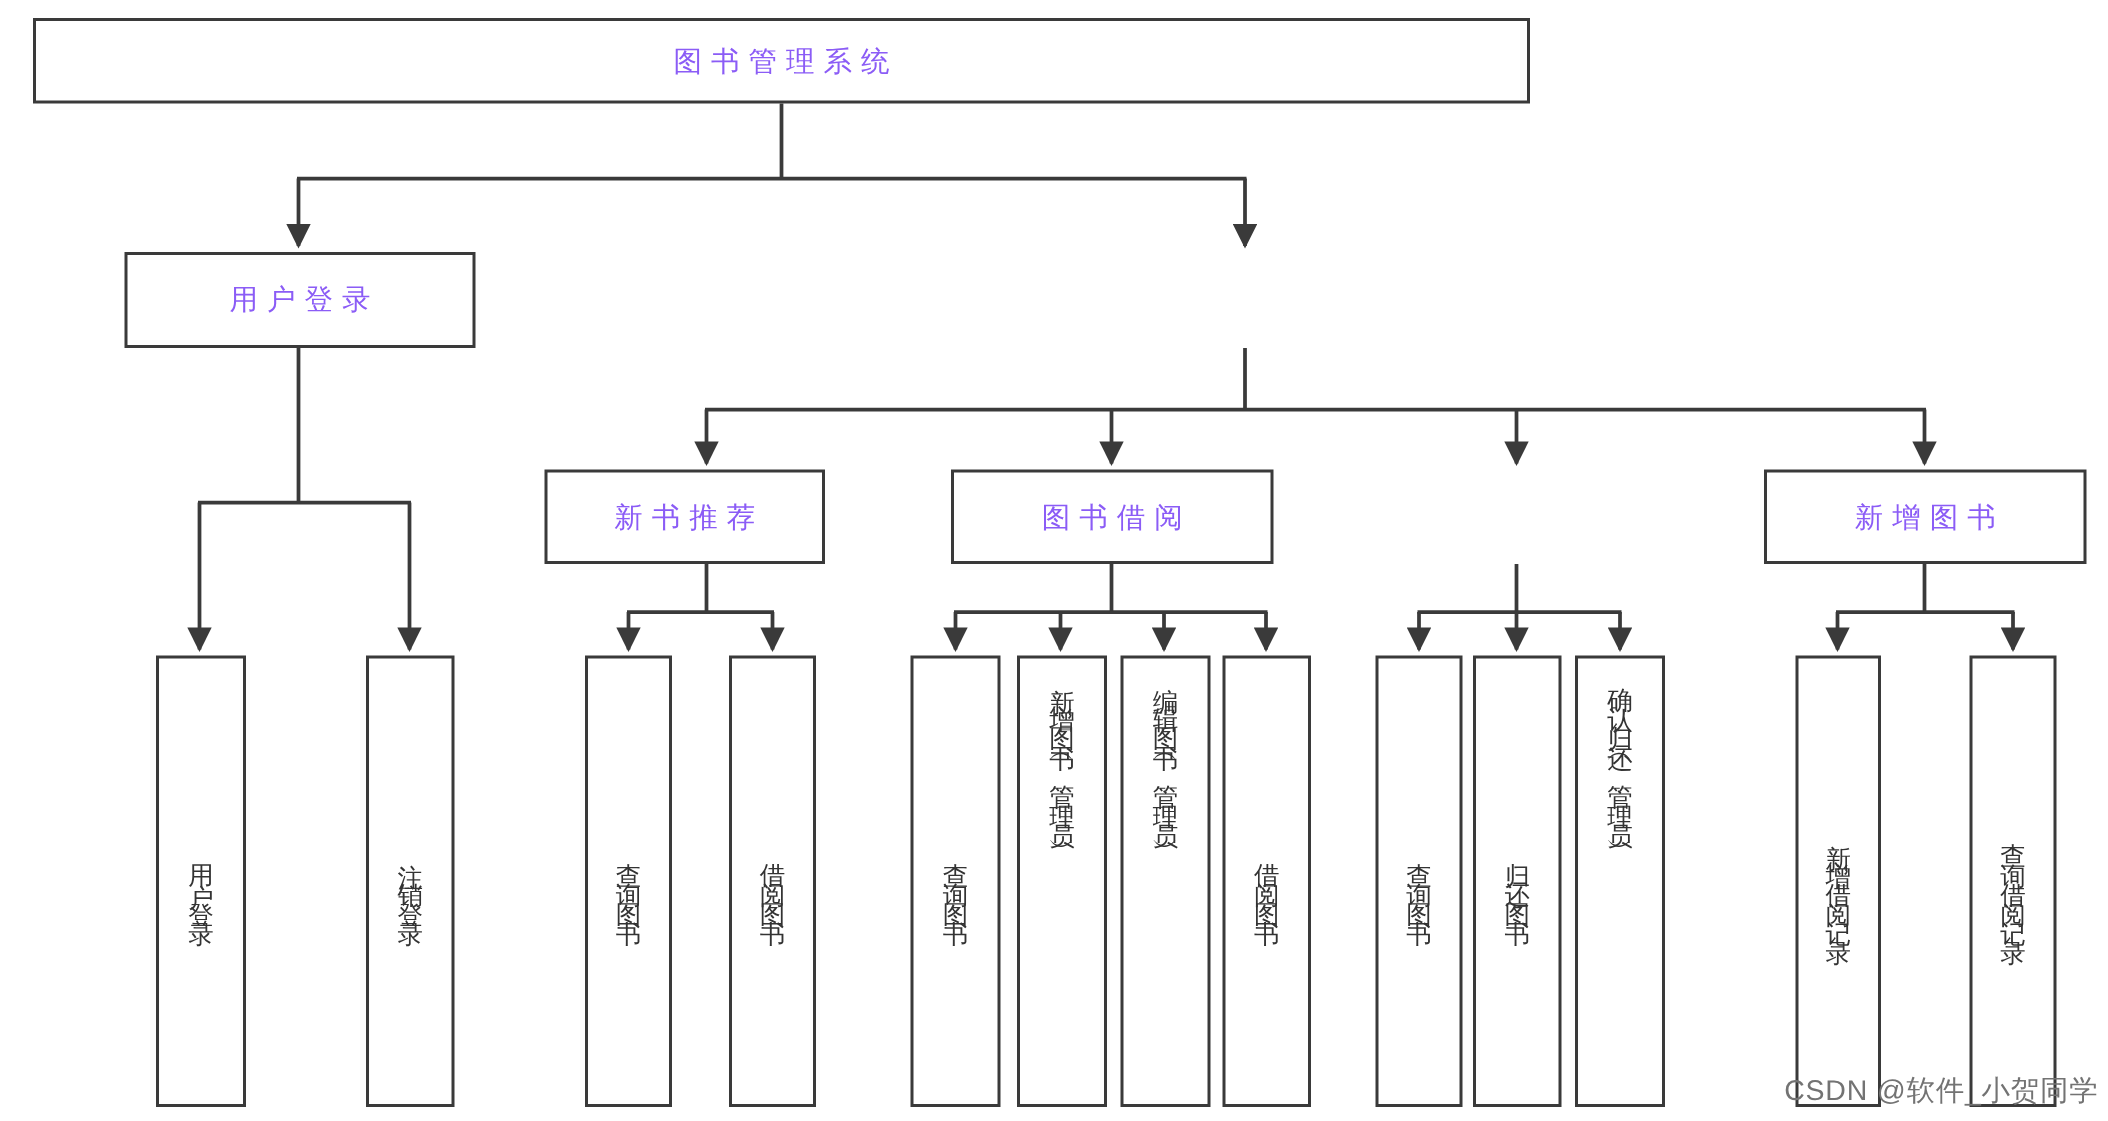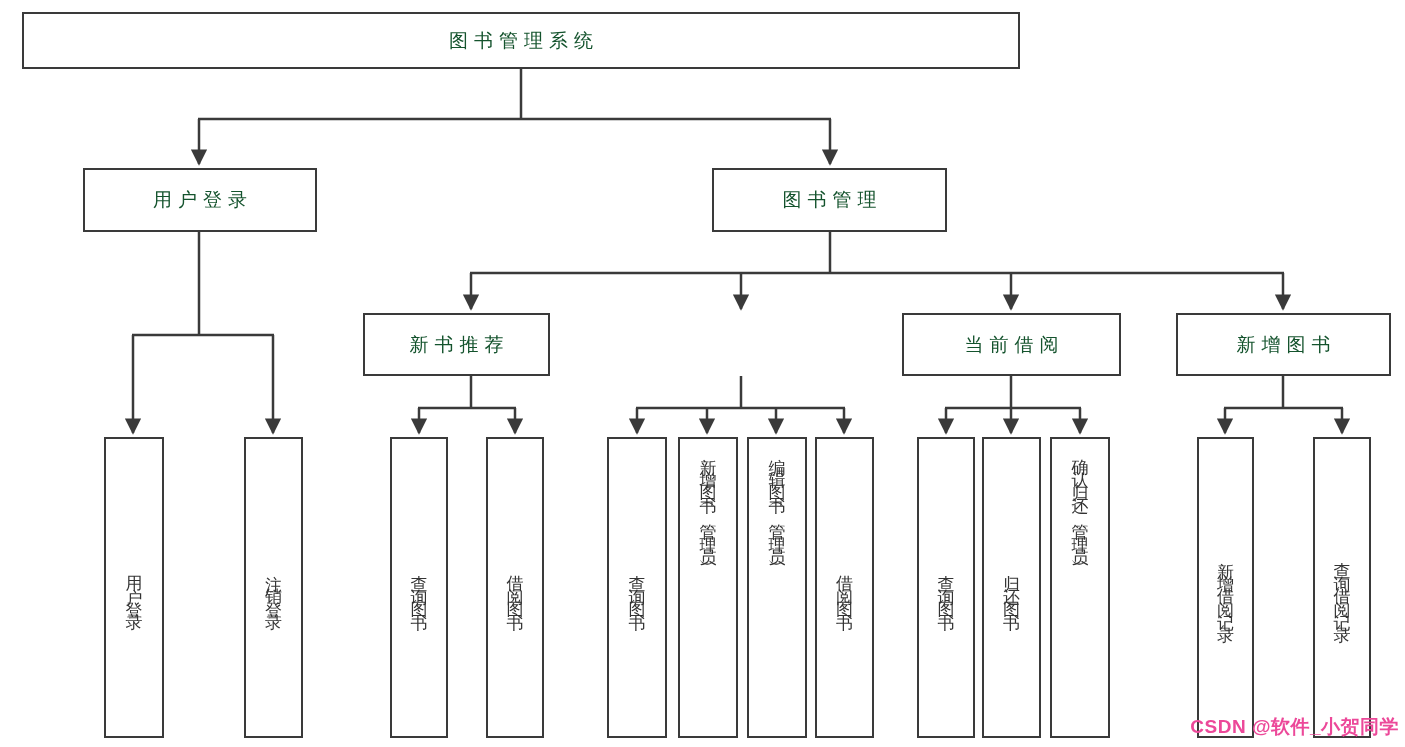--- a/index.html
+++ b/index.html
@@ -10,31 +10,31 @@
   }
   .wires{position:absolute;left:0;top:0;z-index:0;}
   .cline{stroke:#3a3a3a;stroke-width:2.5;fill:none;}
   .box{
     position:absolute;box-sizing:border-box;background:#ffffff;
     border:2.5px solid #3a3a3a;z-index:1;
     display:flex;align-items:center;justify-content:center;
   }
   .box.h span{
     font-size:19px;letter-spacing:6px;text-indent:6px;
-    white-space:nowrap;color:#14532d;
+    white-space:nowrap;color:#8b5cf6;
   }
   .box.v span{
     writing-mode:vertical-rl;font-size:17px;letter-spacing:13px;
     color:#333333;line-height:1;
   }
   .box.vtop{align-items:flex-start;}
   .box.vtop span{padding-top:6px;}
   .watermark{
     position:absolute;z-index:2;right:6px;top:714px;
-    font-size:19px;letter-spacing:0.5px;color:#ec4899;white-space:nowrap;font-weight:bold;
+    font-size:19px;letter-spacing:0.5px;color:#737373;white-space:nowrap;
   }
 </style>
 </head>
 <body>
 
 <div class="stage">
 
   <svg class="wires" width="1405" height="747" viewBox="0 0 1405 747">
     <defs>
       <marker id="ah" viewBox="0 0 10 10" refX="9" refY="5" markerWidth="8" markerHeight="6.5" orient="auto">
@@ -83,29 +83,26 @@
     <line class="cline" x1="1342" y1="408" x2="1342" y2="433" marker-end="url(#ah)"></line>
   </svg>
 
   <div class="box h" style="left:22px;top:12px;width:998px;height:57px">
     <span>图书管理系统</span>
   </div>
 
   <div class="box h" style="left:83px;top:168px;width:234px;height:64px">
     <span>用户登录</span>
   </div>
-  <div class="box h" style="left:712px;top:168px;width:235px;height:64px">
-    <span>图书管理</span>
-  </div>
 
   <div class="box h" style="left:363px;top:313px;width:187px;height:63px">
     <span>新书推荐</span>
   </div>
-  <div class="box h" style="left:902px;top:313px;width:219px;height:63px">
-    <span>当前借阅</span>
+  <div class="box h" style="left:634px;top:313px;width:215px;height:63px">
+    <span>图书借阅</span>
   </div>
   <div class="box h" style="left:1176px;top:313px;width:215px;height:63px">
     <span>新增图书</span>
   </div>
 
   <div class="box v" style="left:104px;top:437px;width:60px;height:301px">
     <span>用户登录</span>
   </div>
   <div class="box v" style="left:244px;top:437px;width:59px;height:301px">
     <span>注销登录</span>

